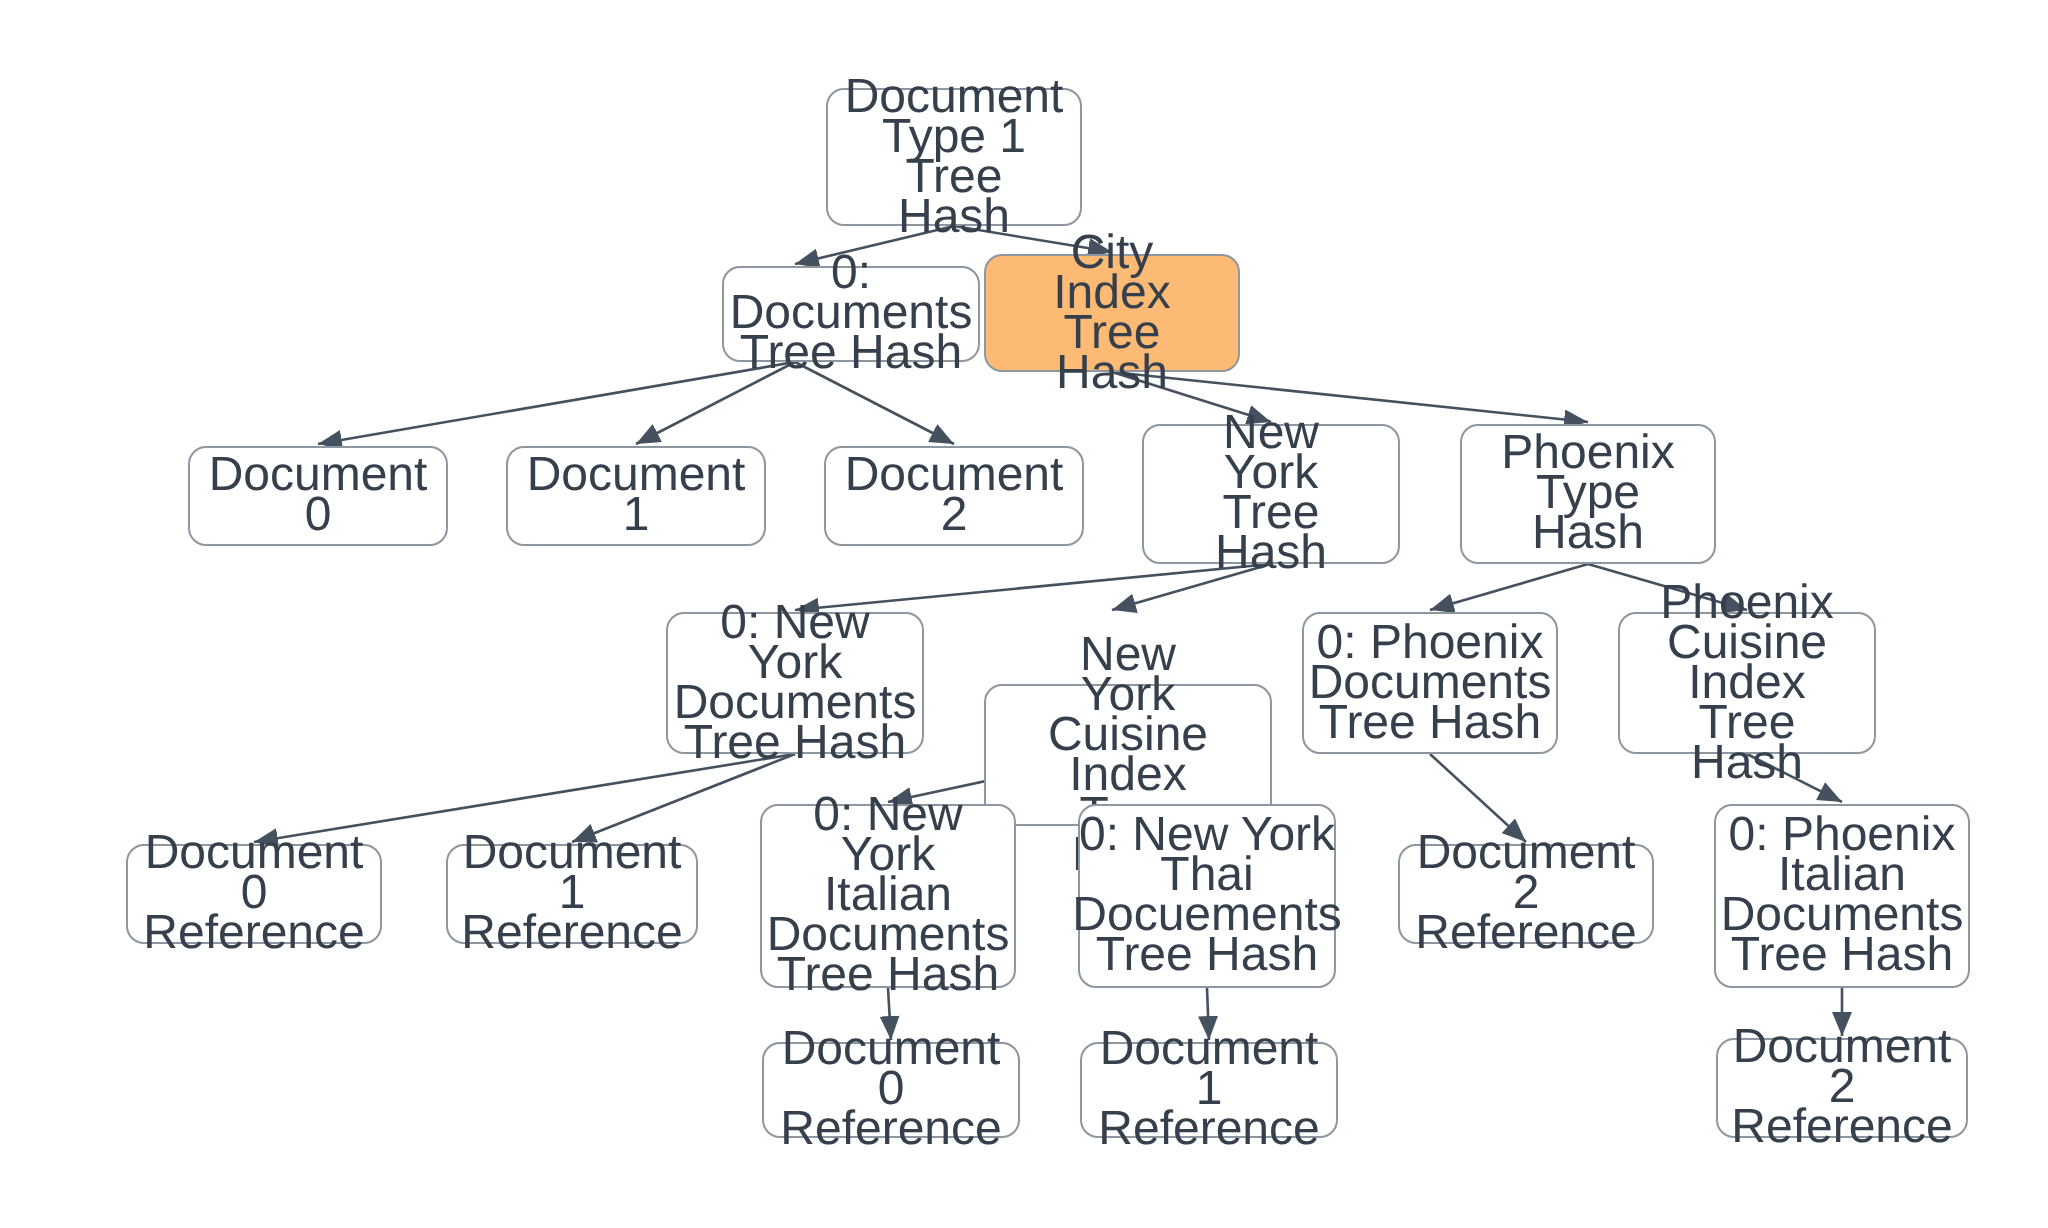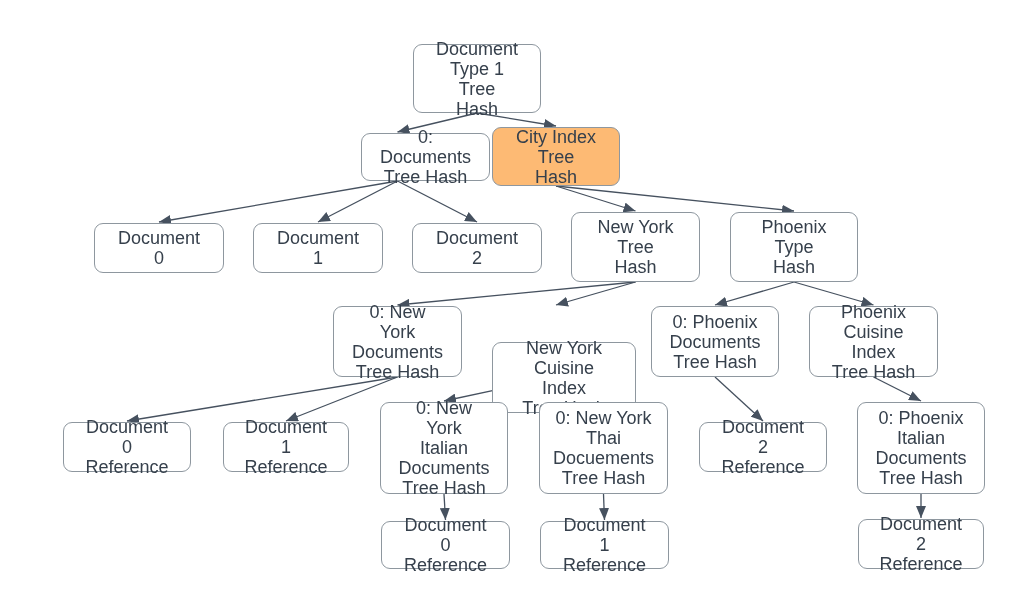--- a/index.html
+++ b/index.html
@@ -28,21 +28,21 @@
     box-sizing: border-box;
     background: #ffffff;
     border: 1.5px solid var(--node-border, #8e979f);
     border-radius: 9px;
     display: flex;
     align-items: center;
     justify-content: center;
     text-align: center;
     padding: 2px 21px;
     color: var(--node-text, #36404c);
-    font-size: 18px;
+    font-size: 24px;
     line-height: 20px;
   }
   .node-label {
     white-space: pre-line;
   }
 </style>
 </head>
 <body style="background: rgb(255, 255, 255);">
 
 <div id="canvas">

